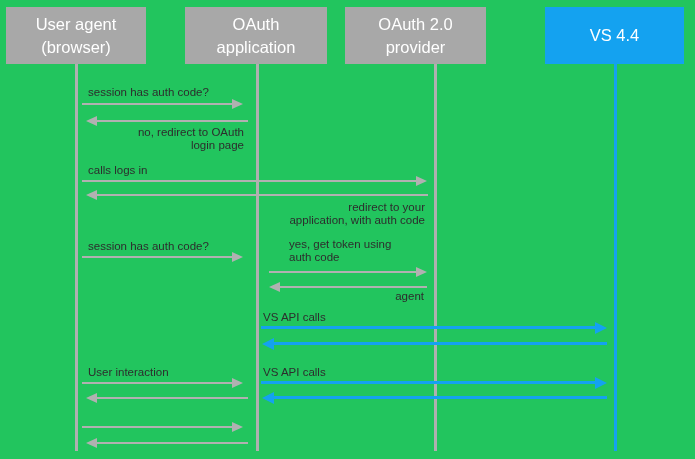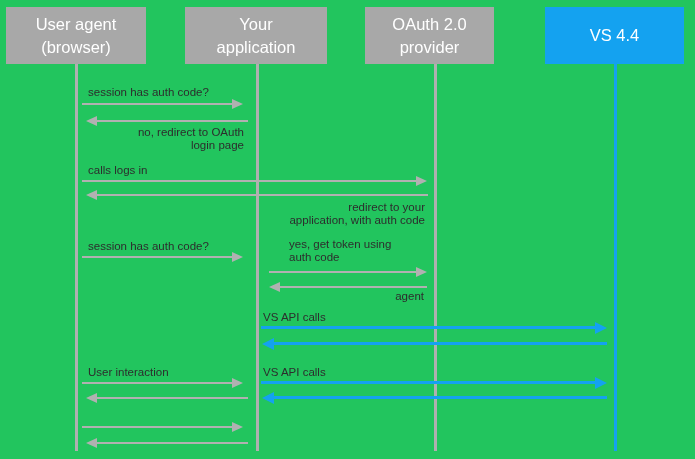--- a/index.html
+++ b/index.html
@@ -46,23 +46,23 @@
     border-right:12px solid #14a2f0;
   }
 </style>
 </head>
 <body>
 
 <div class="stage">
 
   <div class="pbox grayc" style="left:6px;   width:140px;">User agent
 (browser)</div>
-  <div class="pbox grayc" style="left:185px; width:142px;">Your
+  <div class="pbox grayc" style="left:185px; width:142px;">OAuth
 application</div>
-  <div class="pbox grayc" style="left:365px; width:129px;">OAuth 2.0
+  <div class="pbox grayc" style="left:345px; width:141px;">OAuth 2.0
 provider</div>
   <div class="pbox bluec" style="left:545px; width:139px;">VS 4.4</div>
 
   <div class="lifeline" style="left:75px;"></div>
   <div class="lifeline" style="left:256px;"></div>
   <div class="lifeline" style="left:434px;"></div>
   <div class="lifeline bluec" style="left:614px;"></div>
 
   <div>
     <div class="mlabel" style="left:88px; top:86px;">session has auth code?</div>

